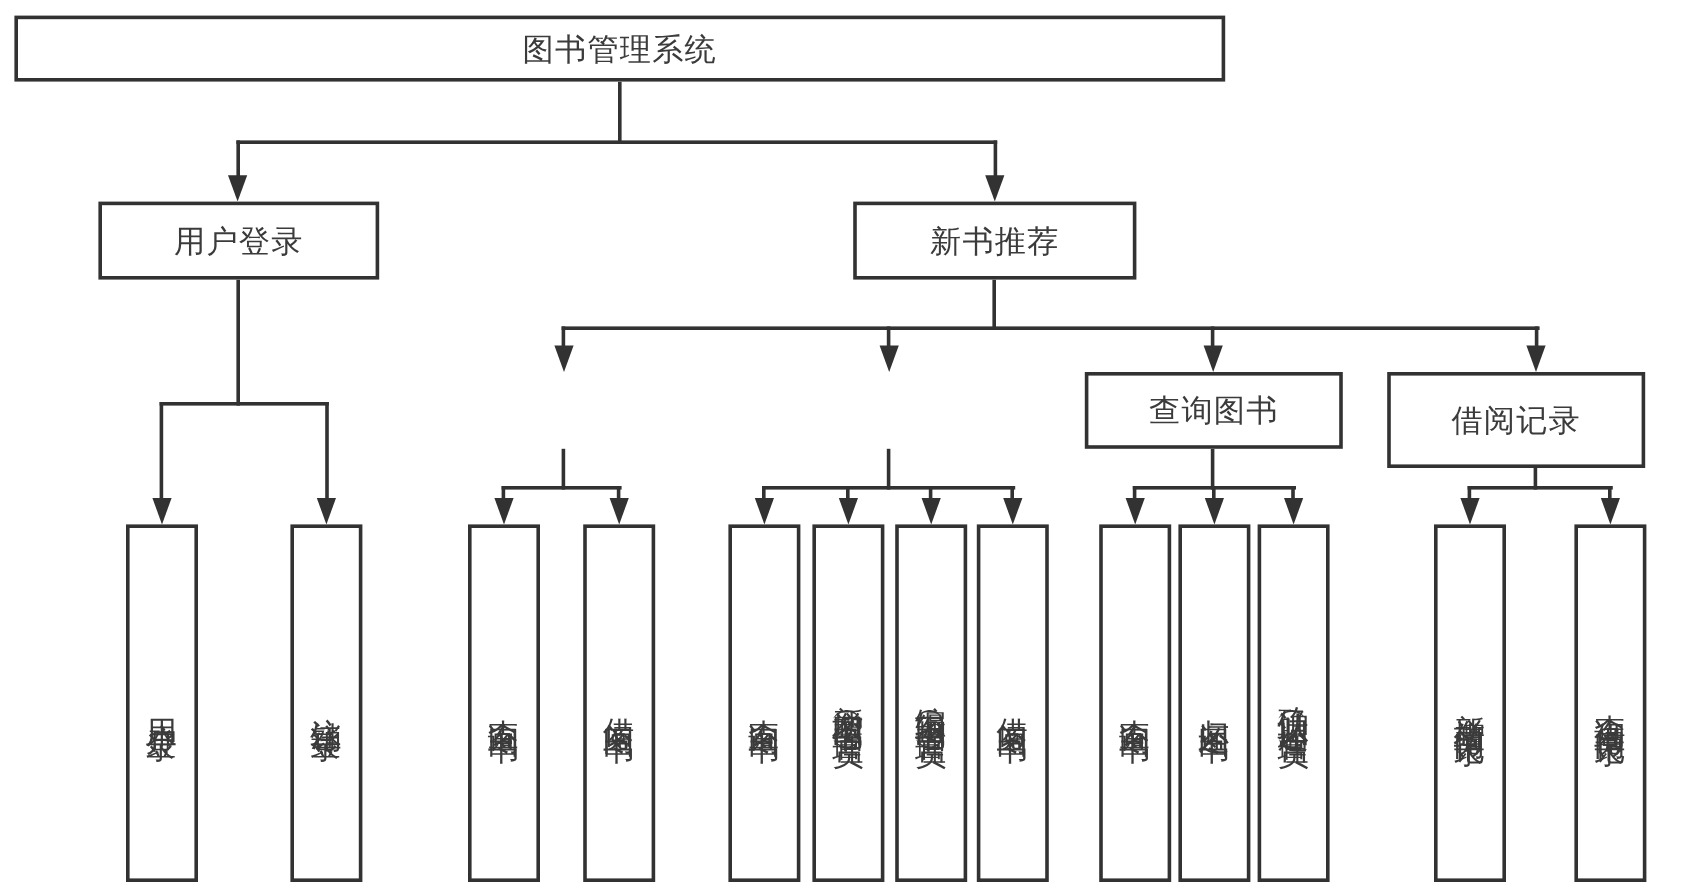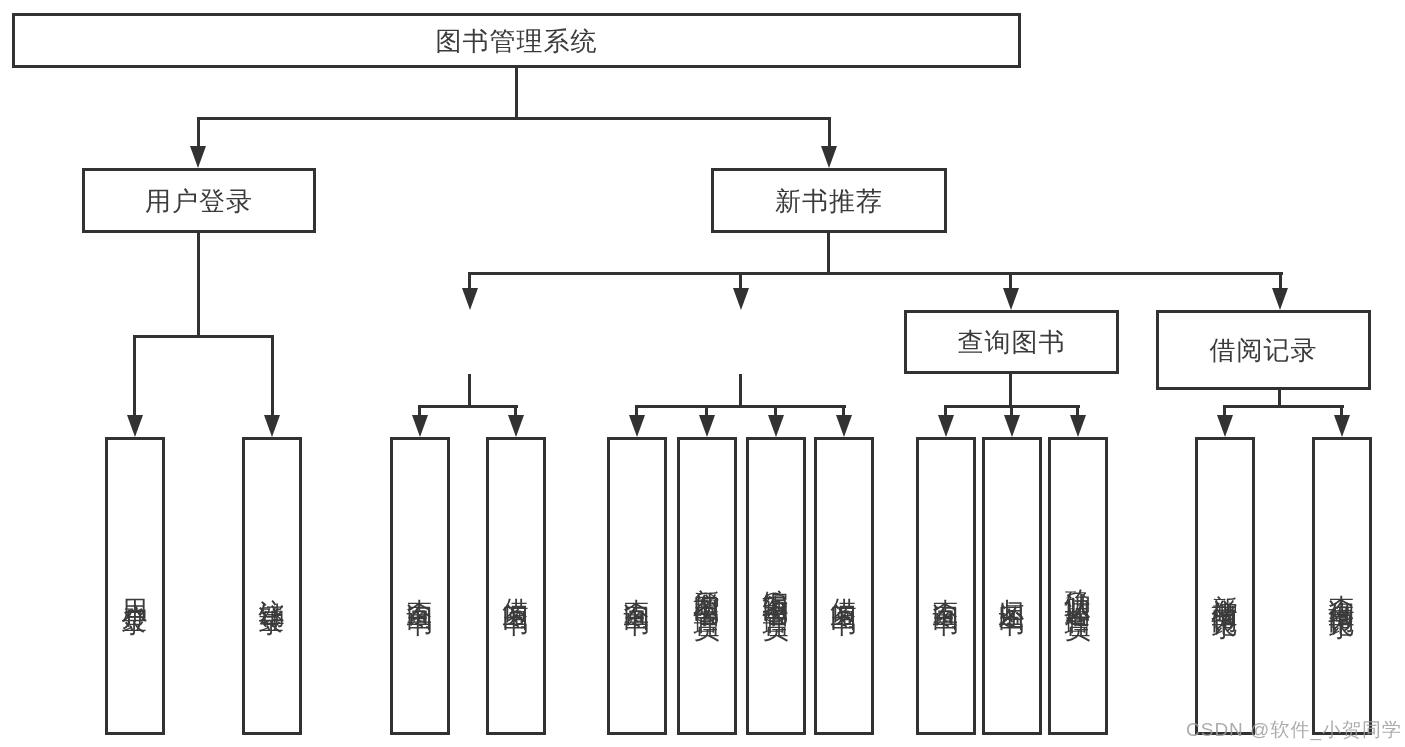--- a/index.html
+++ b/index.html
@@ -185,15 +185,14 @@
     <span class="vlabel">确认归还（管理员）</span>
   </div>
 
   <div class="box" style="left:1195px; top:437px; width:60px; height:298px;">
     <span class="vlabel">新增借阅记录</span>
   </div>
   <div class="box" style="left:1312px; top:437px; width:60px; height:298px;">
     <span class="vlabel">查询借阅记录</span>
   </div>
 
-  <div class="watermark">CSDN @软件_小贺同学</div>
 
 </div>
 
 </body></html>

